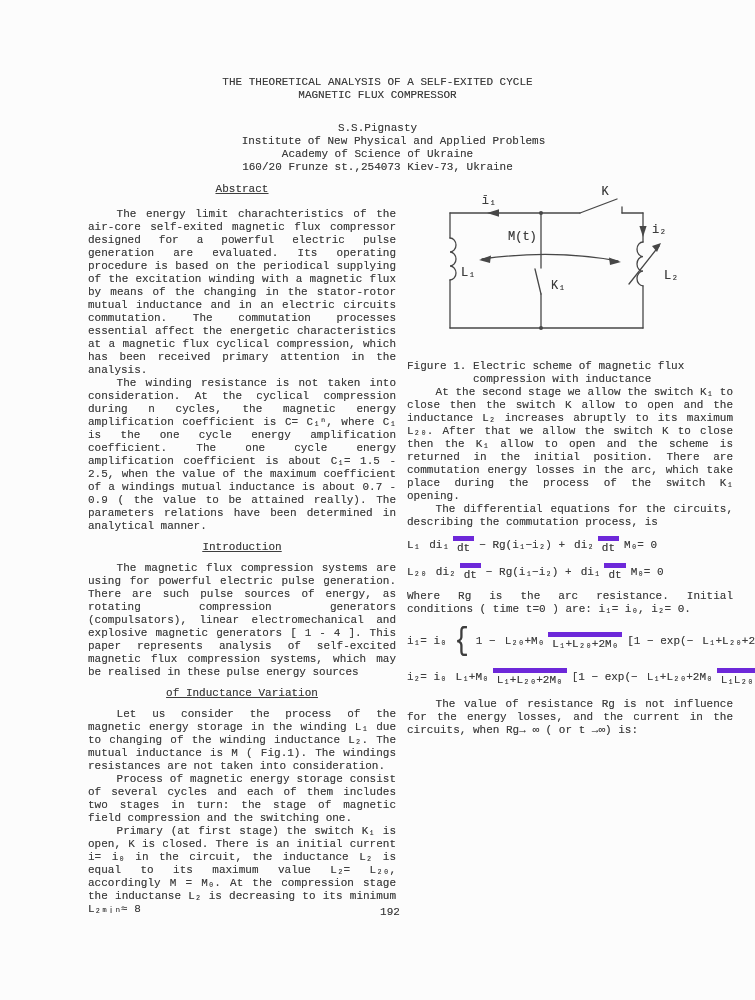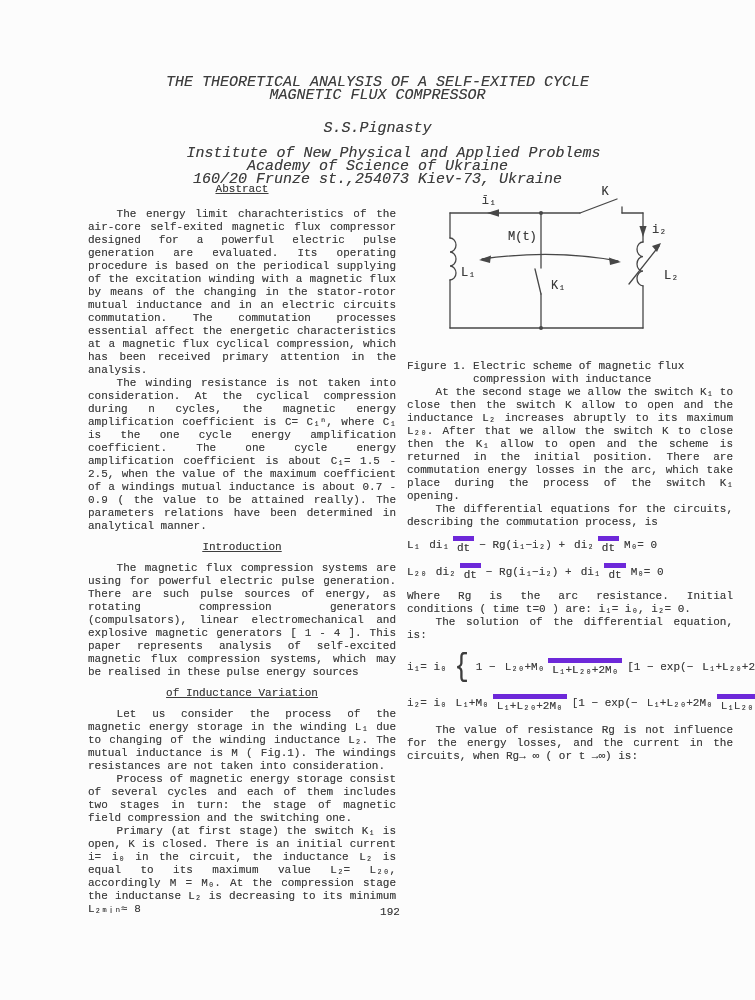--- a/index.html
+++ b/index.html
@@ -3,23 +3,23 @@
 <meta charset="utf-8">
 <style>
   html,body{margin:0;padding:0;background:#e8e8e8;}
   .page{
     position:relative;width:755px;height:1000px;background:#fcfcfc;
     font-family:"Liberation Mono","DejaVu Sans Mono",monospace;
     color:#3d3d3d;overflow:hidden;
     text-shadow:0 0 0.5px rgba(70,70,70,0.55);
   }
   .hdr{position:absolute;top:76px;left:0;width:755px;text-align:center;
-       font-size:15px;line-height:13px;font-style:italic;}
+       font-size:11px;line-height:13px;}
   .hdr .author{margin-top:20px;}
-  .hdr .affil{margin-top:12px;padding-left:32px;}
+  .hdr .affil{padding-left:32px;}
   .col{position:absolute;top:183px;font-size:11px;line-height:13px;text-align:justify;}
   .col-left{left:88px;width:308px;}
   .col-right{left:407px;top:182px;width:326px;}
   .heading{text-align:center;text-decoration:underline;margin:8px 0;}
   .heading.first{margin-top:0;}
   p{margin:0;text-indent:2.6em;}
   p.noindent{text-indent:0;}
   p.gap{margin-top:12px;}
   .fig-svg{display:block;margin-left:18px;}
   .caption{margin-top:10px;text-align:left;}
@@ -140,21 +140,20 @@
       </span>
       <span>− Rg(i₁−i₂) +</span>
       <span class="frac">
         <span class="num">di₁</span>
         <span class="den">dt</span>
       </span>
       <span>M₀= 0</span>
     </div>
 
     <p class="noindent">Where Rg is the arc resistance. Initial conditions ( time t=0 ) are: i₁= i₀, i₂= 0.</p>
-    <p>The solution of the differential equation, is:</p>
 
     <div class="eq eq-sol">
       <span>i₁= i₀</span>
       <span class="brace">{</span>
       <span>1 −</span>
       <span class="frac">
         <span class="num">L₂₀+M₀</span>
         <span class="den">L₁+L₂₀+2M₀</span>
       </span>
       <span>[1 − exp(−</span>

